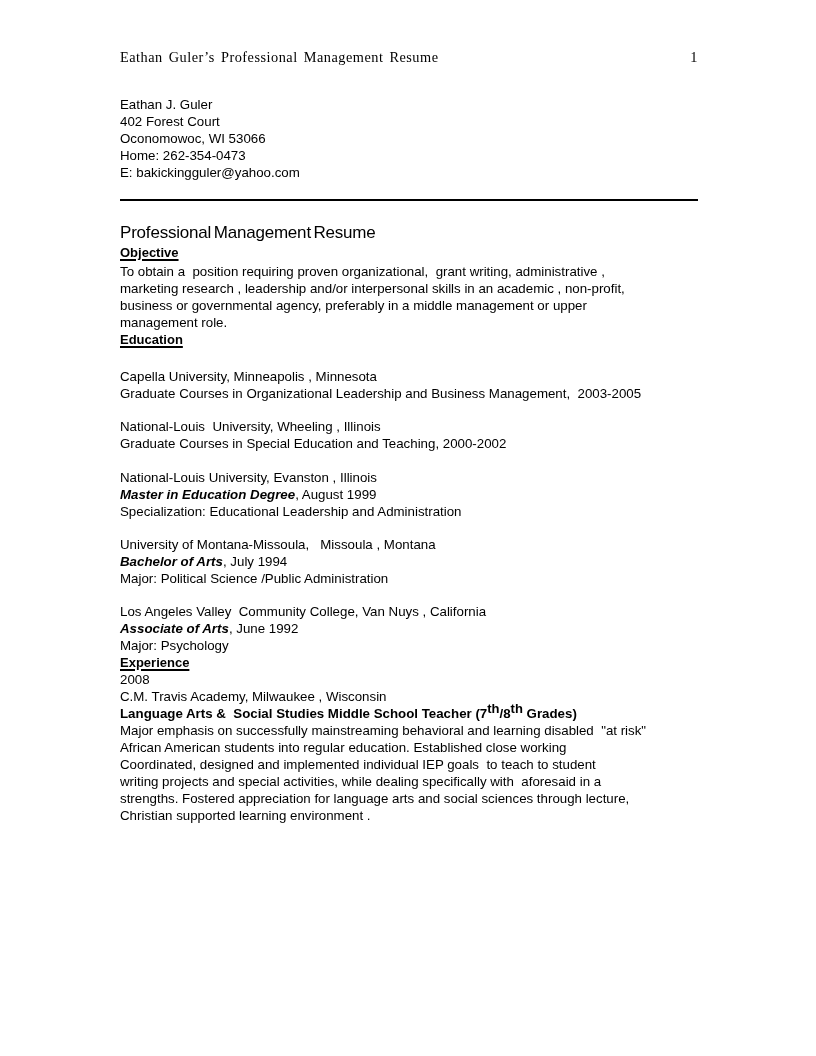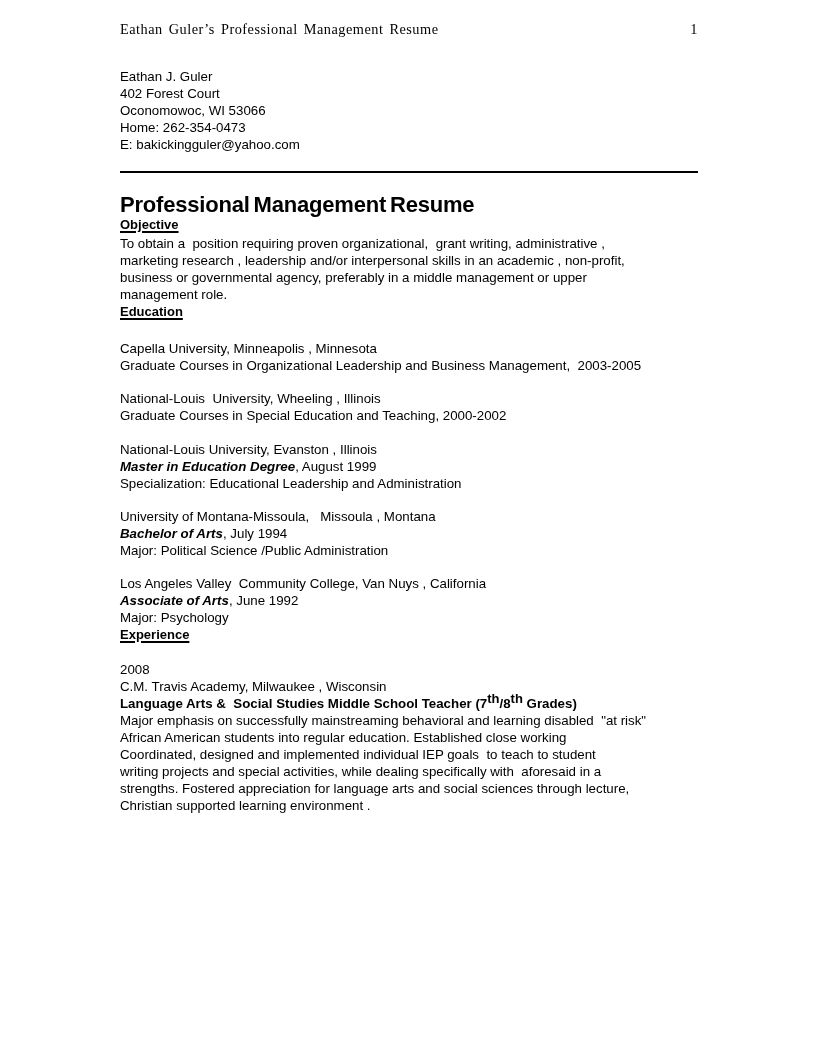--- a/index.html
+++ b/index.html
@@ -9,21 +9,21 @@
   }
   body {
     width: 816px;
     height: 1056px;
     overflow: hidden;
   }
   .page {
     box-sizing: border-box;
     width: 816px;
     height: 1056px;
-    padding: 22px 118px 0 120px;
+    padding: 50px 118px 0 120px;
     background: #ffffff;
     color: #000000;
     font-family: "Liberation Sans", "DejaVu Sans", sans-serif;
     font-size: 13.3px;
     line-height: 17px;
   }
   .running-header {
     display: flex;
     justify-content: space-between;
     align-items: flex-start;
@@ -40,23 +40,23 @@
     white-space: pre-wrap;
   }
   .rule {
     margin: 18px 0 0 0;
     height: 0;
     border: none;
     border-top: 2.2px solid #000000;
   }
   h1.doc-title {
     margin: 20px 0 0 0;
-    font-size: 22px;
+    font-size: 17px;
     line-height: 23px;
-    font-weight: bold;
+    font-weight: normal;
     letter-spacing: -0.2px;
     word-spacing: -2px;
   }
   h2.section-heading {
     margin: 0;
     font-size: 13px;
     line-height: 17px;
     font-weight: bold;
   }
   h2.section-heading .u {
@@ -64,21 +64,21 @@
     text-underline-offset: 2px;
     text-decoration-thickness: 1.5px;
   }
   .mt-objective-h { margin-top: 20px; }
   .mt-objective-p { margin-top: 2px; }
   .mt-education-h { margin-top: 17px; }
   .mt-entry-1 { margin-top: 20px; }
   .mt-entry { margin-top: 16px; }
   .mt-entry-3 { margin-top: 17px; }
   .mt-experience-h { margin-top: 35px; }
-  .mt-job { margin-top: 18px; }
+  .mt-job { }
   .degree {
     font-weight: bold;
     font-style: italic;
   }
   .bold { font-weight: bold; }
   sup {
     font-size: 13px;
     line-height: 0;
     vertical-align: super;
   }

